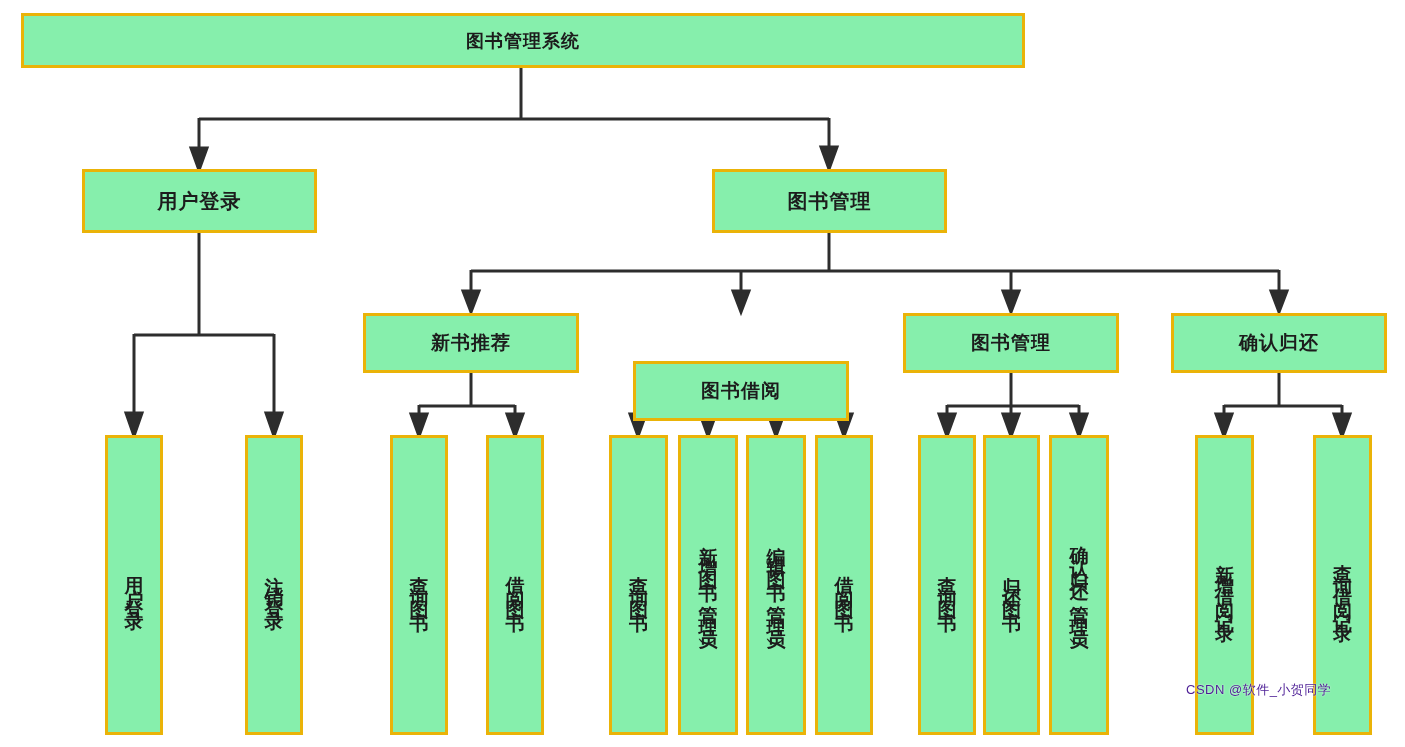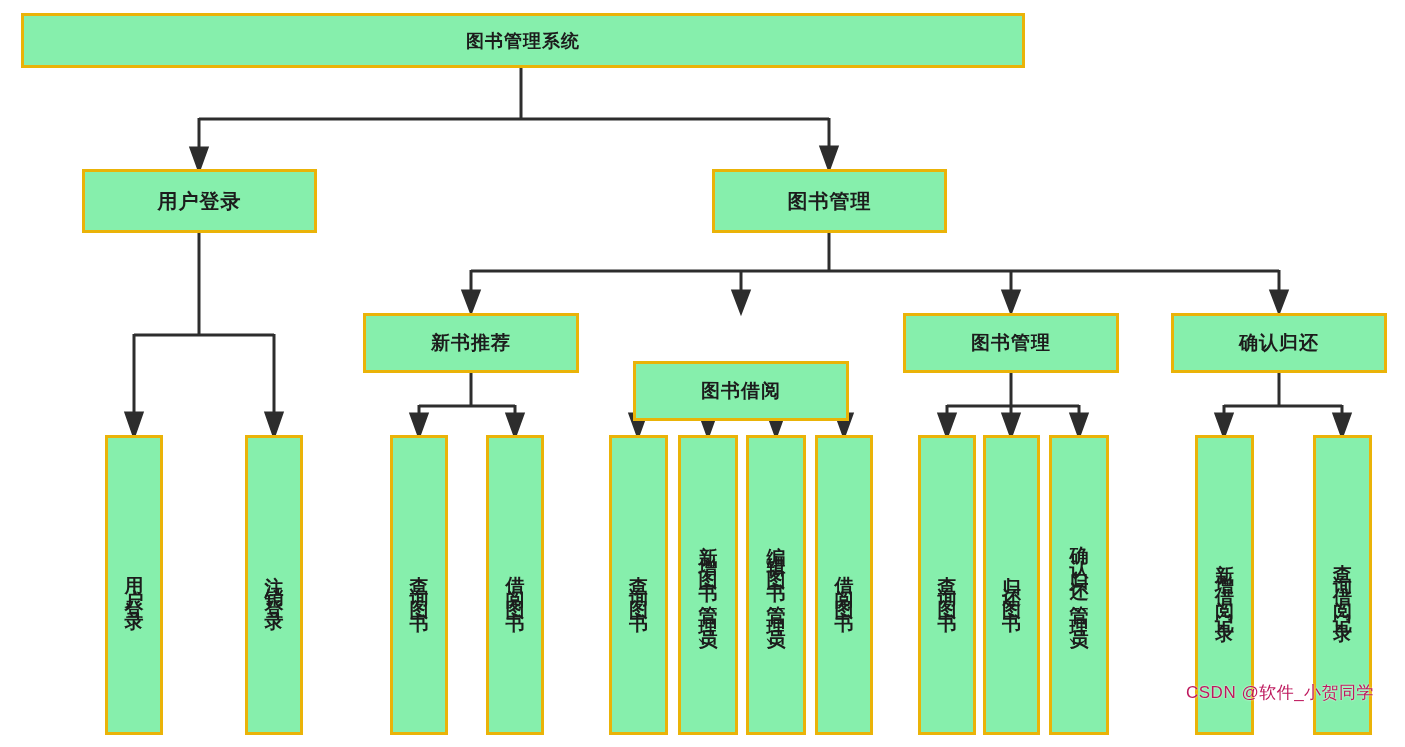--- a/index.html
+++ b/index.html
@@ -10,22 +10,22 @@
   .node{position:absolute;box-sizing:border-box;border:3px solid #eab308;background:#86efac;
         display:flex;align-items:center;justify-content:center;z-index:2;
         color:#1c1c1c;font-weight:bold;}
   .h-node{font-size:19px;letter-spacing:1px;}
   .root-node{left:21px;top:13px;width:1004px;height:55px;font-size:18px;}
   .l2-node{top:169px;height:64px;font-size:20px;}
   .l3-node{top:313px;width:216px;height:60px;}
   .leaf-node{top:435px;height:300px;}
   .v-label{writing-mode:vertical-rl;text-orientation:mixed;font-size:19px;
            letter-spacing:12px;line-height:1.05;color:#1c1c1c;}
-  .watermark{position:absolute;left:1186px;top:681px;z-index:5;font-size:17px;
-             color:#be185d;letter-spacing:0.5px;text-shadow:0 0 2px #ffffff;white-space:nowrap;}
+  .watermark{position:absolute;left:1186px;top:681px;z-index:5;font-size:13px;
+             color:#4c1d95;letter-spacing:0.5px;text-shadow:0 0 2px #ffffff;white-space:nowrap;}
 </style>
 </head>
 <body>
 
 <div id="canvas">
 
   <svg id="wires" viewBox="0 0 1405 747" xmlns="http://www.w3.org/2000/svg">
     <g stroke="#2d2d2d" stroke-width="3" fill="#2d2d2d">
 
       <g>

